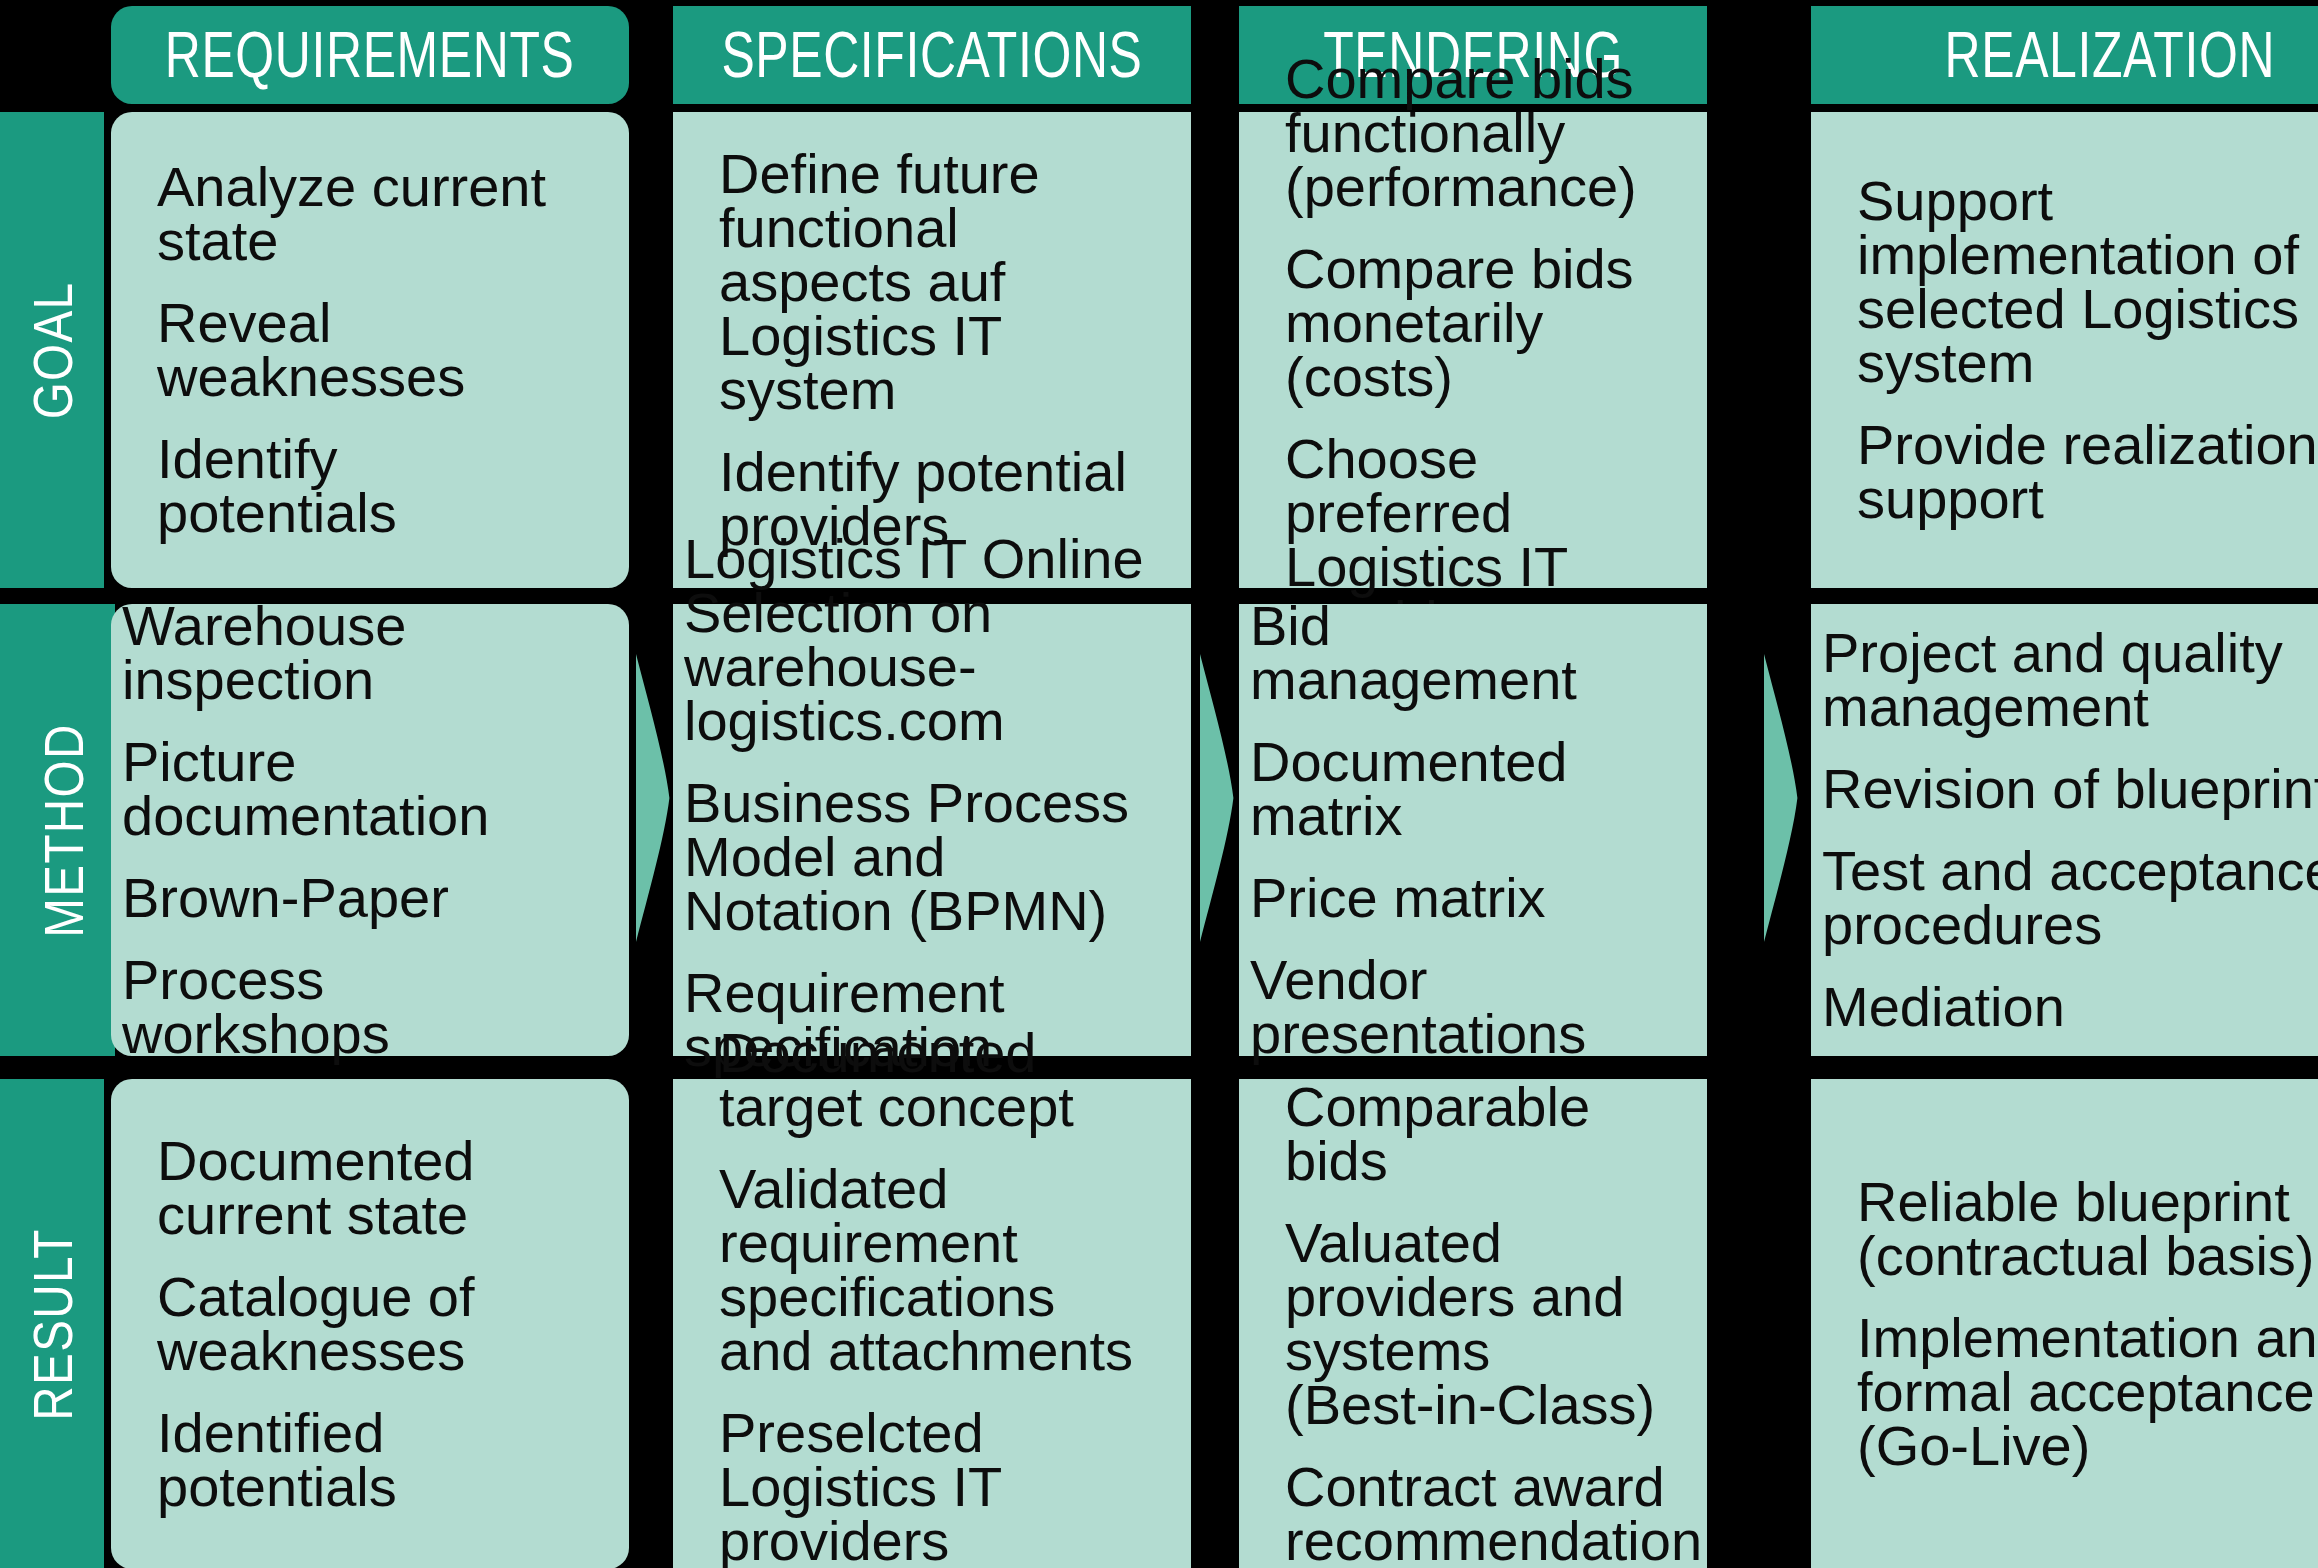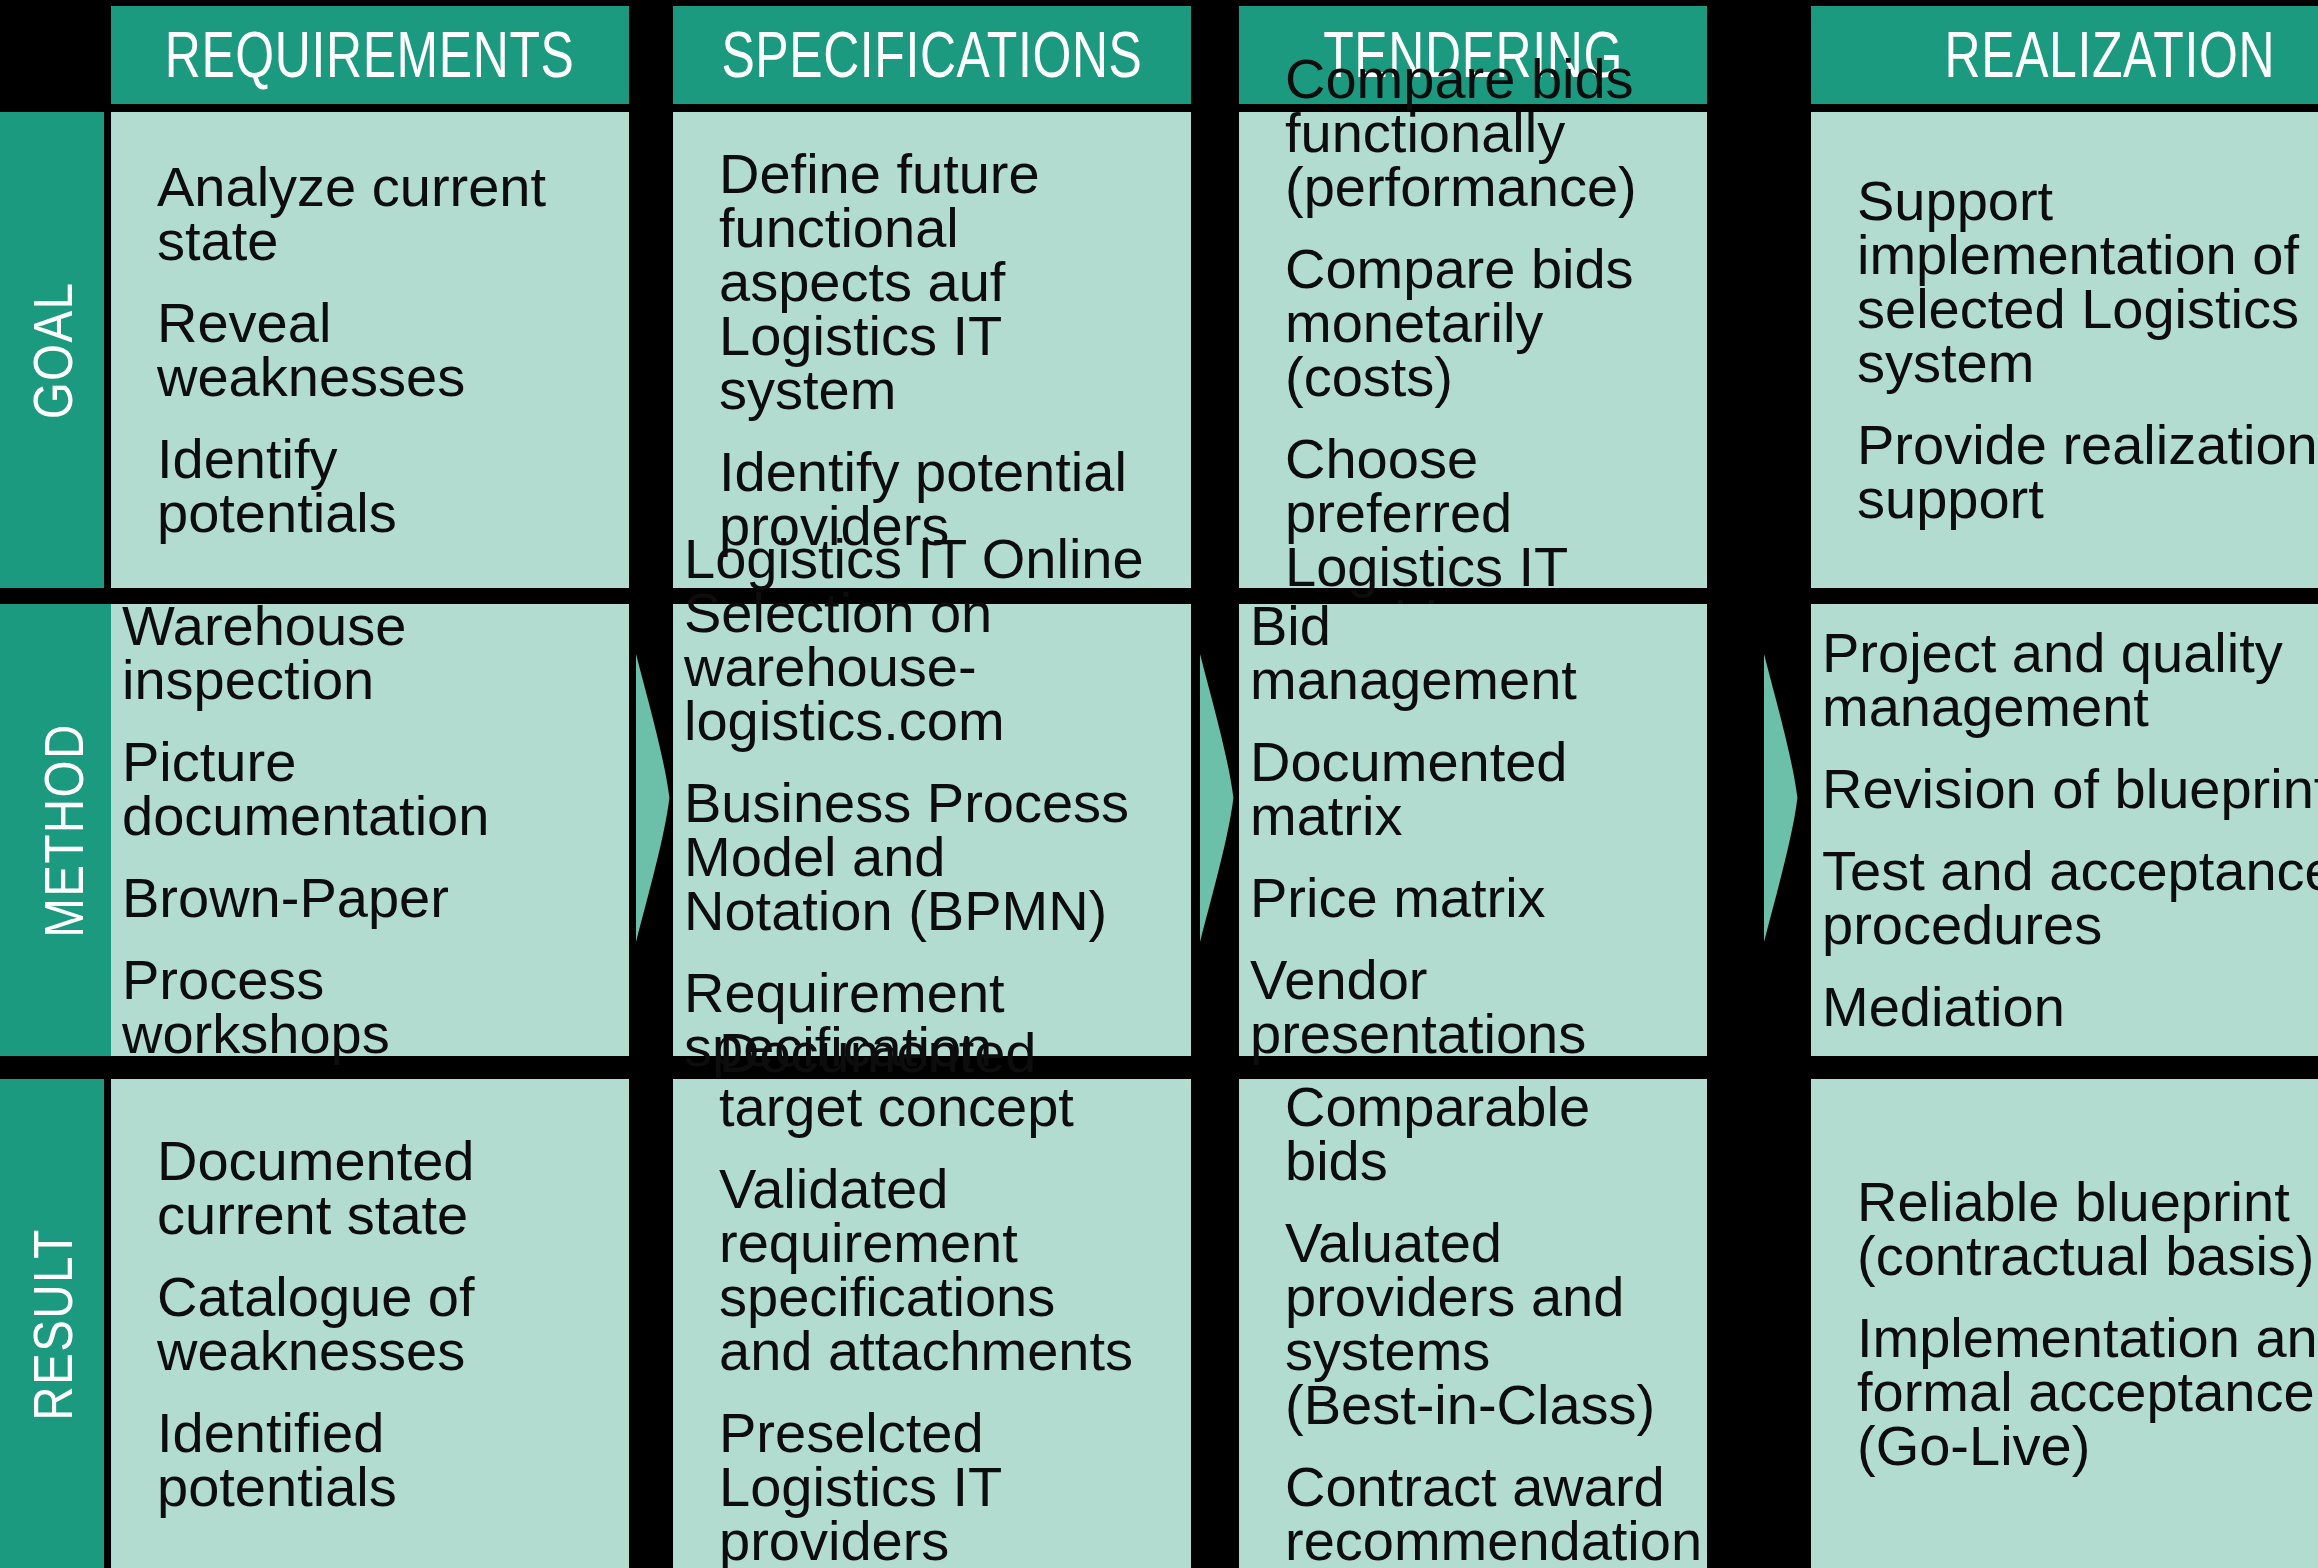--- a/index.html
+++ b/index.html
@@ -36,21 +36,21 @@
     display:flex;flex-direction:column;justify-content:center;
     color:#0d0d0d;
   }
   .cell .item{
     margin:0;font-size:56px;line-height:54px;white-space:pre-line;
   }
   .cell .item + .item{margin-top:28px;}
   .flow-arrow{position:absolute;width:35px;height:296px;}
   .flow-arrow path{fill:#6cc0a9;}
   
-  .c1{left:111px;width:518px;}
+  .c1{left:111px;width:518px;border-radius:21px;}
   .c2{left:673px;width:518px;}
   .c3{left:1239px;width:468px;}
   .c4{left:1811px;width:598px;}
   
   .r-goal{top:112px;height:476px;}
   .r-method{top:604px;height:452px;padding-left:11px;}
   .r-result{top:1079px;height:490px;}
 </style>
 </head>
 <body>

